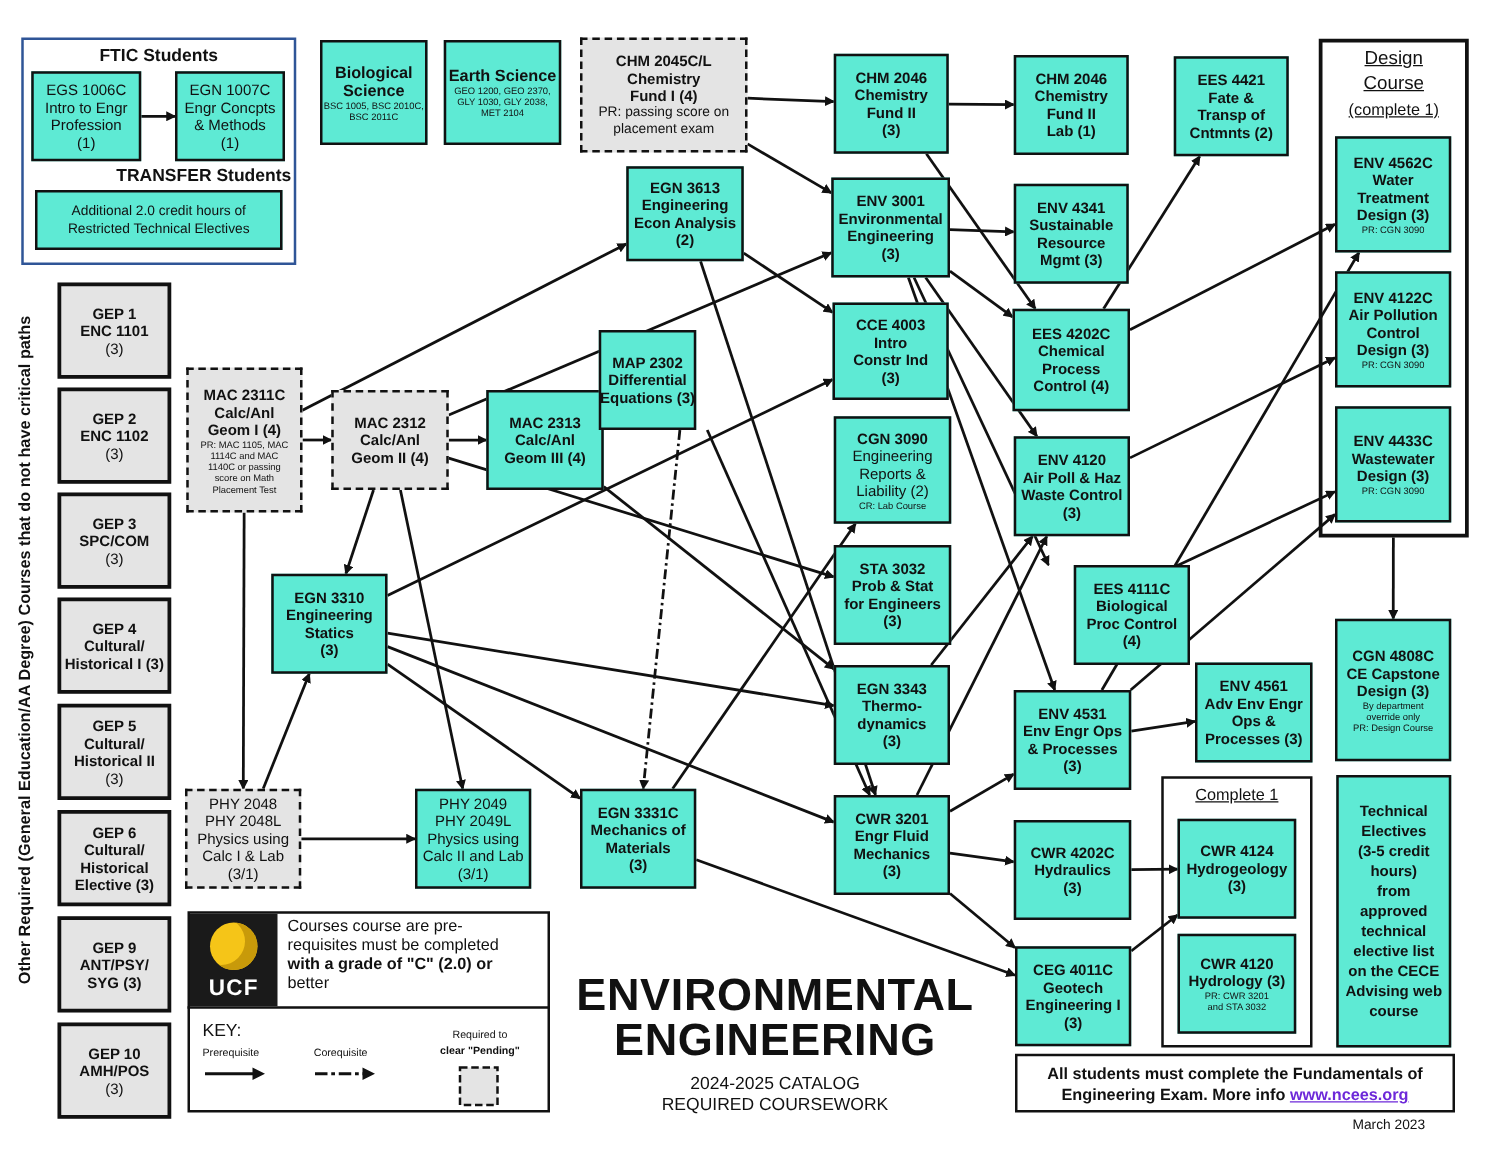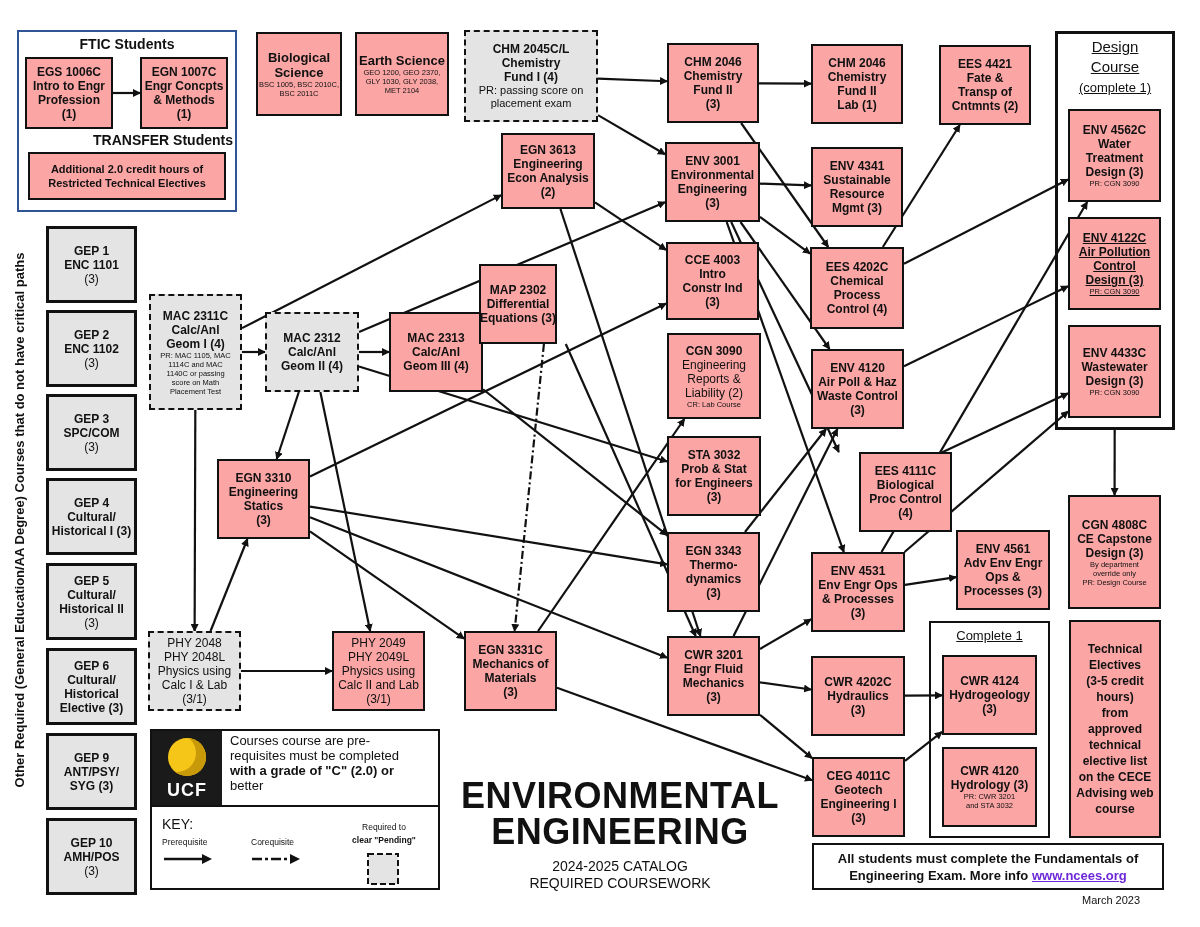--- a/index.html
+++ b/index.html
@@ -1,28 +1,28 @@
 <!DOCTYPE html>
 <html><head>
 <meta charset="utf-8">
 <style>
   * { box-sizing: border-box; margin: 0; padding: 0; }
   html, body { width: 1200px; height: 927px; background: #ffffff; overflow: hidden; }
   body { position: relative; font-family: "Liberation Sans", sans-serif; color: #111; }
   .box {
-    position: absolute; border: 2px solid #111; background: #fca5a5;
+    position: absolute; border: 2px solid #111; background: #5eead4;
     display: flex; flex-direction: column; align-items: center; justify-content: center;
     text-align: center; font-size: 12px; line-height: 14px; font-weight: bold; padding: 2px;
   }
   .box.gray { background: #e4e4e4; }
   .box.pending { border: 2px dashed #111; background: #e4e4e4; }
   .box.thick { border-width: 3px; }
   .box .note { font-size: 7.5px; line-height: 9px; font-weight: normal; }
   .box .line { display: block; white-space: nowrap; }
-  .box.normal { font-weight: bold; }
+  .box.normal { font-weight: normal; }
   .frame { position: absolute; border: 2px solid #111; }
   .blueframe { position: absolute; border: 2px solid #2f5597; }
   .label { position: absolute; text-align: center; font-weight: bold; }
   svg#arrows { position: absolute; left: 0; top: 0; width: 1200px; height: 927px; pointer-events: none; }
   .vert-label {
     position: absolute; left: 12px; top: 820px; width: 600px; height: 18px;
     transform-origin: 0 0; transform: rotate(-90deg);
     font-size: 13px; font-weight: bold; white-space: nowrap; text-align: center;
   }
   .title-main { position: absolute; left: 450px; top: 778px; width: 340px; text-align: center;
@@ -328,21 +328,21 @@
 <div class="label u" style="left:1055px;top:38px;width:120px;font-size:15px;font-weight:normal;">Design</div>
 <div class="label u" style="left:1055px;top:58px;width:120px;font-size:15px;font-weight:normal;">Course</div>
 <div class="label u" style="left:1055px;top:80px;width:120px;font-size:13px;font-weight:normal;">(complete 1)</div>
 <div class="box" id="n-env4562c" style="left:1068px;top:109px;width:93px;height:93px;">
   <span class="line">ENV 4562C</span>
   <span class="line">Water</span>
   <span class="line">Treatment</span>
   <span class="line">Design (3)</span>
   <span class="line note">PR: CGN 3090</span>
 </div>
-<div class="box" id="n-env4122c" style="left:1068px;top:217px;width:93px;height:93px;text-decoration:underline;">
+<div class="box" id="n-env4122c" style="left:1068px;top:217px;width:93px;height:93px;">
   <span class="line">ENV 4122C</span>
   <span class="line">Air Pollution</span>
   <span class="line">Control</span>
   <span class="line">Design (3)</span>
   <span class="line note">PR: CGN 3090</span>
 </div>
 <div class="box" id="n-env4433c" style="left:1068px;top:325px;width:93px;height:93px;">
   <span class="line">ENV 4433C</span>
   <span class="line">Wastewater</span>
   <span class="line">Design (3)</span>

